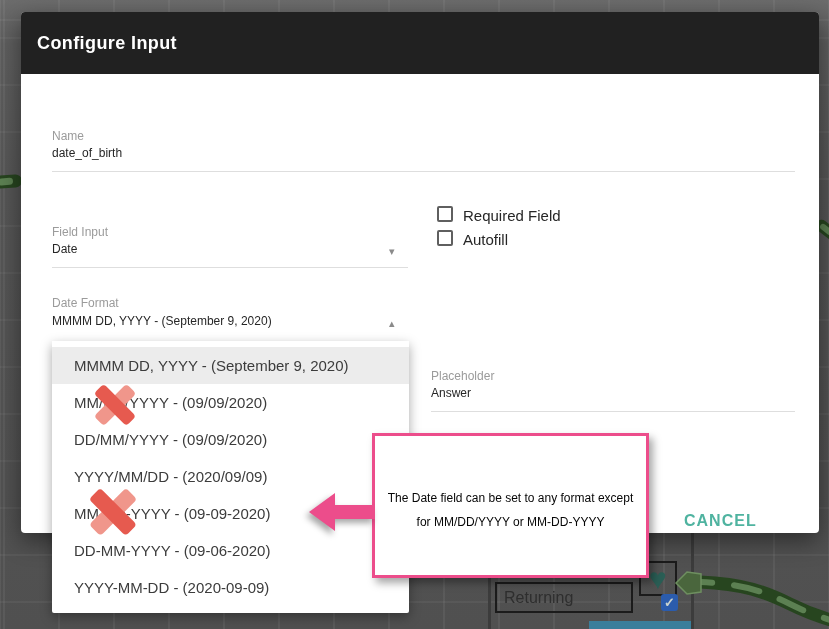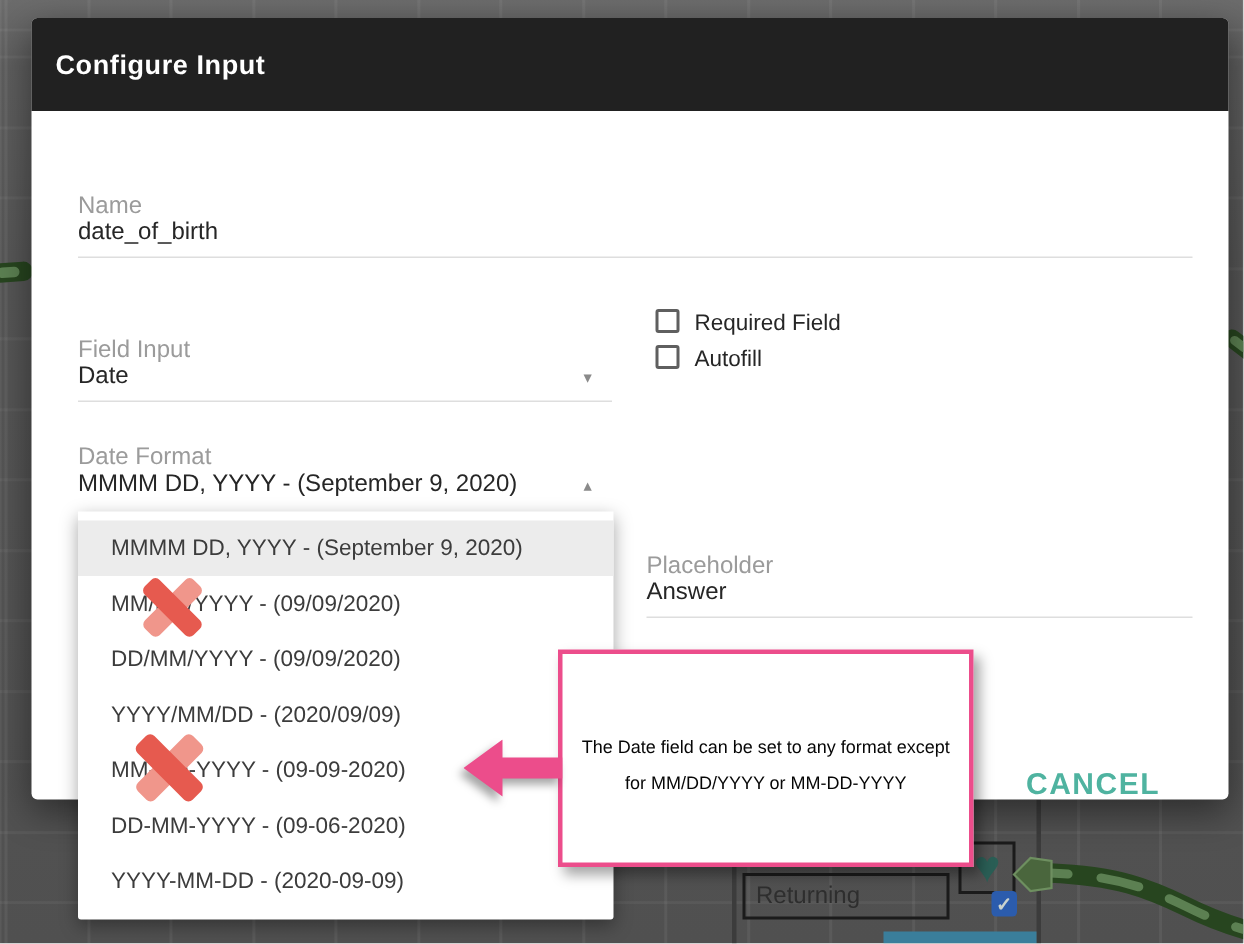--- a/index.html
+++ b/index.html
@@ -42,29 +42,29 @@
   #bg-bluebar{position:absolute;left:589px;top:621px;width:102px;height:8px;background:var(--bar-blue);}
   #vine{position:absolute;left:0;top:0;pointer-events:none;}
 
   
   #modal{position:absolute;left:21px;top:12px;width:798px;height:521px;background:#fff;
     border-radius:4px;box-shadow:0 8px 24px rgba(0,0,0,0.45);}
   #modal-header{position:absolute;left:0;top:0;width:100%;height:62px;background:var(--header-bg);
     border-radius:4px 4px 0 0;display:flex;align-items:center;padding-left:16px;}
   #modal-title{color:#fff;font-size:18px;font-weight:bold;letter-spacing:.4px;}
 
-  .fld-label{position:absolute;color:#9b9b9b;font-size:16px;}
-  .fld-value{position:absolute;color:#262626;font-size:16px;}
+  .fld-label{position:absolute;color:#9b9b9b;font-size:12px;}
+  .fld-value{position:absolute;color:#262626;font-size:12px;}
   .underline{position:absolute;height:1px;background:#dedede;}
   .caret{position:absolute;color:#8a8a8a;font-size:11px;}
 
   .cbx{position:absolute;width:16px;height:16px;border:2px solid #5f5f5f;border-radius:2px;background:#fff;}
   .cbx-label{position:absolute;color:#262626;font-size:15px;}
 
-  #cancel-btn{position:absolute;left:655px;top:494px;color:var(--accent);font-size:20px;font-weight:bold;
+  #cancel-btn{position:absolute;left:655px;top:494px;color:var(--accent);font-size:16px;font-weight:bold;
     letter-spacing:1px;padding:6px 8px;cursor:pointer;background:none;border:none;}
   #save-btn{position:absolute;left:736px;top:489px;width:67px;height:34px;background:var(--accent);
     color:#fff;font-size:14px;font-weight:bold;letter-spacing:1px;border:none;border-radius:4px;cursor:pointer;}
 
   
   #dropdown{position:absolute;left:52px;top:341px;width:357px;height:272px;background:#fff;
     padding-top:6px;box-shadow:0 4px 12px rgba(0,0,0,0.35);border-radius:0 0 2px 2px;}
   .opt{height:37px;display:flex;align-items:center;padding-left:22px;font-size:15px;color:#3c3c3c;cursor:pointer;}
   .opt.selected{background:#ececec;}
   .xmark{position:absolute;pointer-events:none;}

